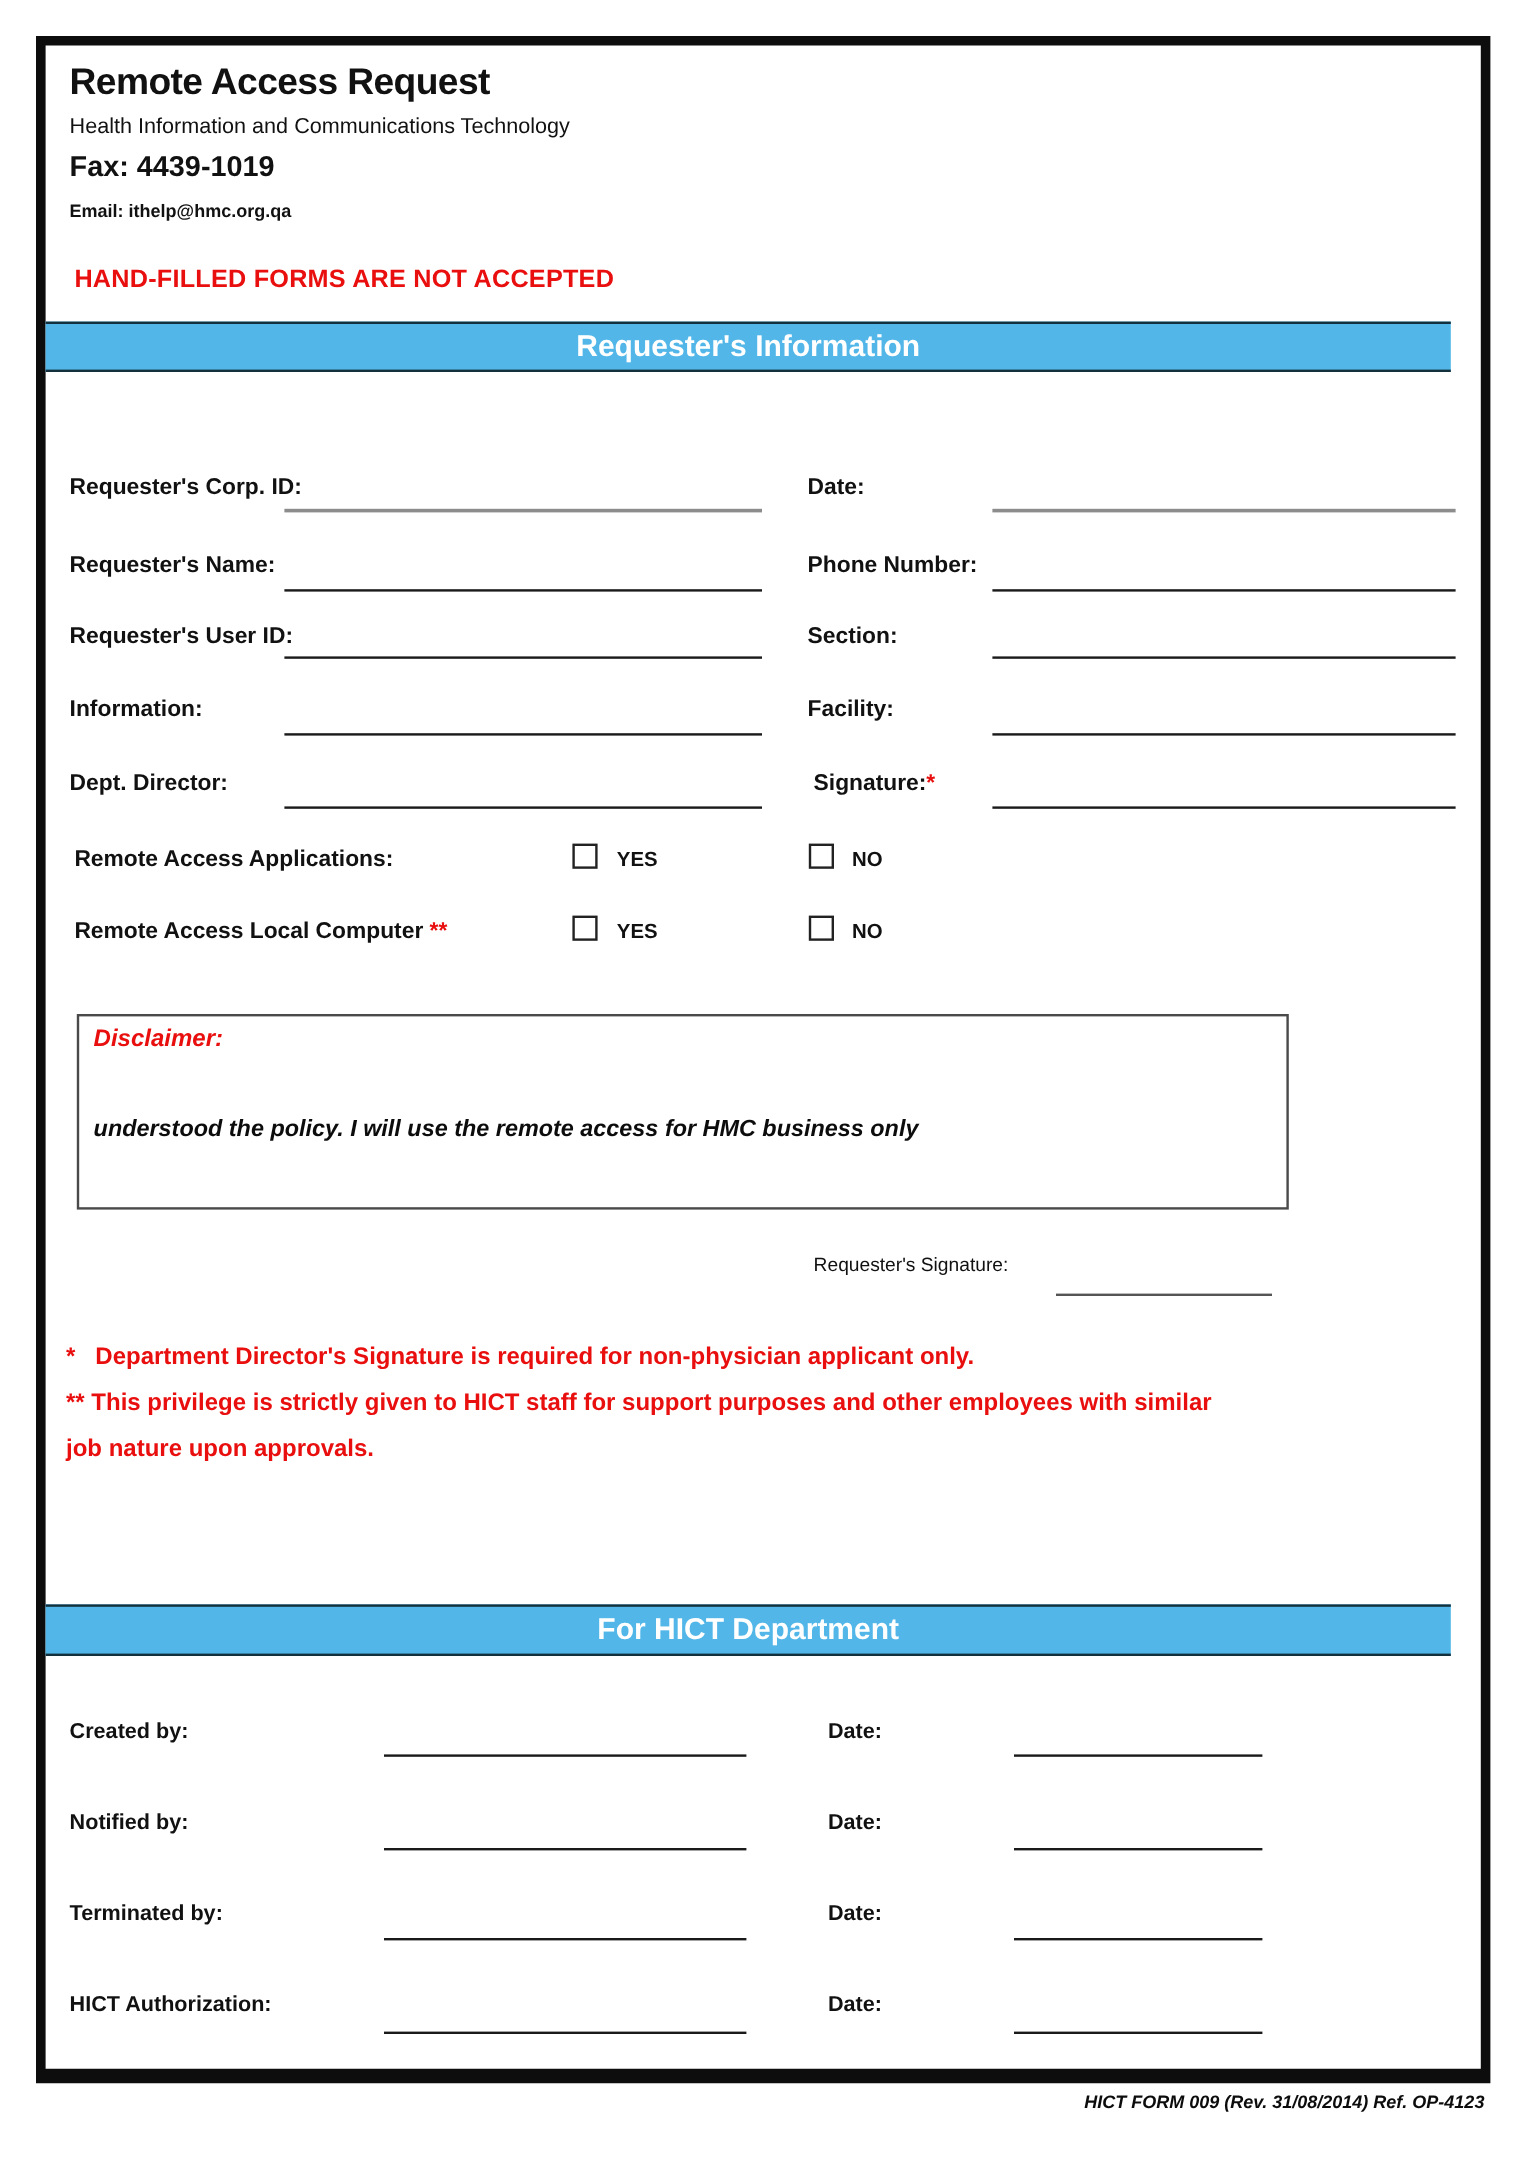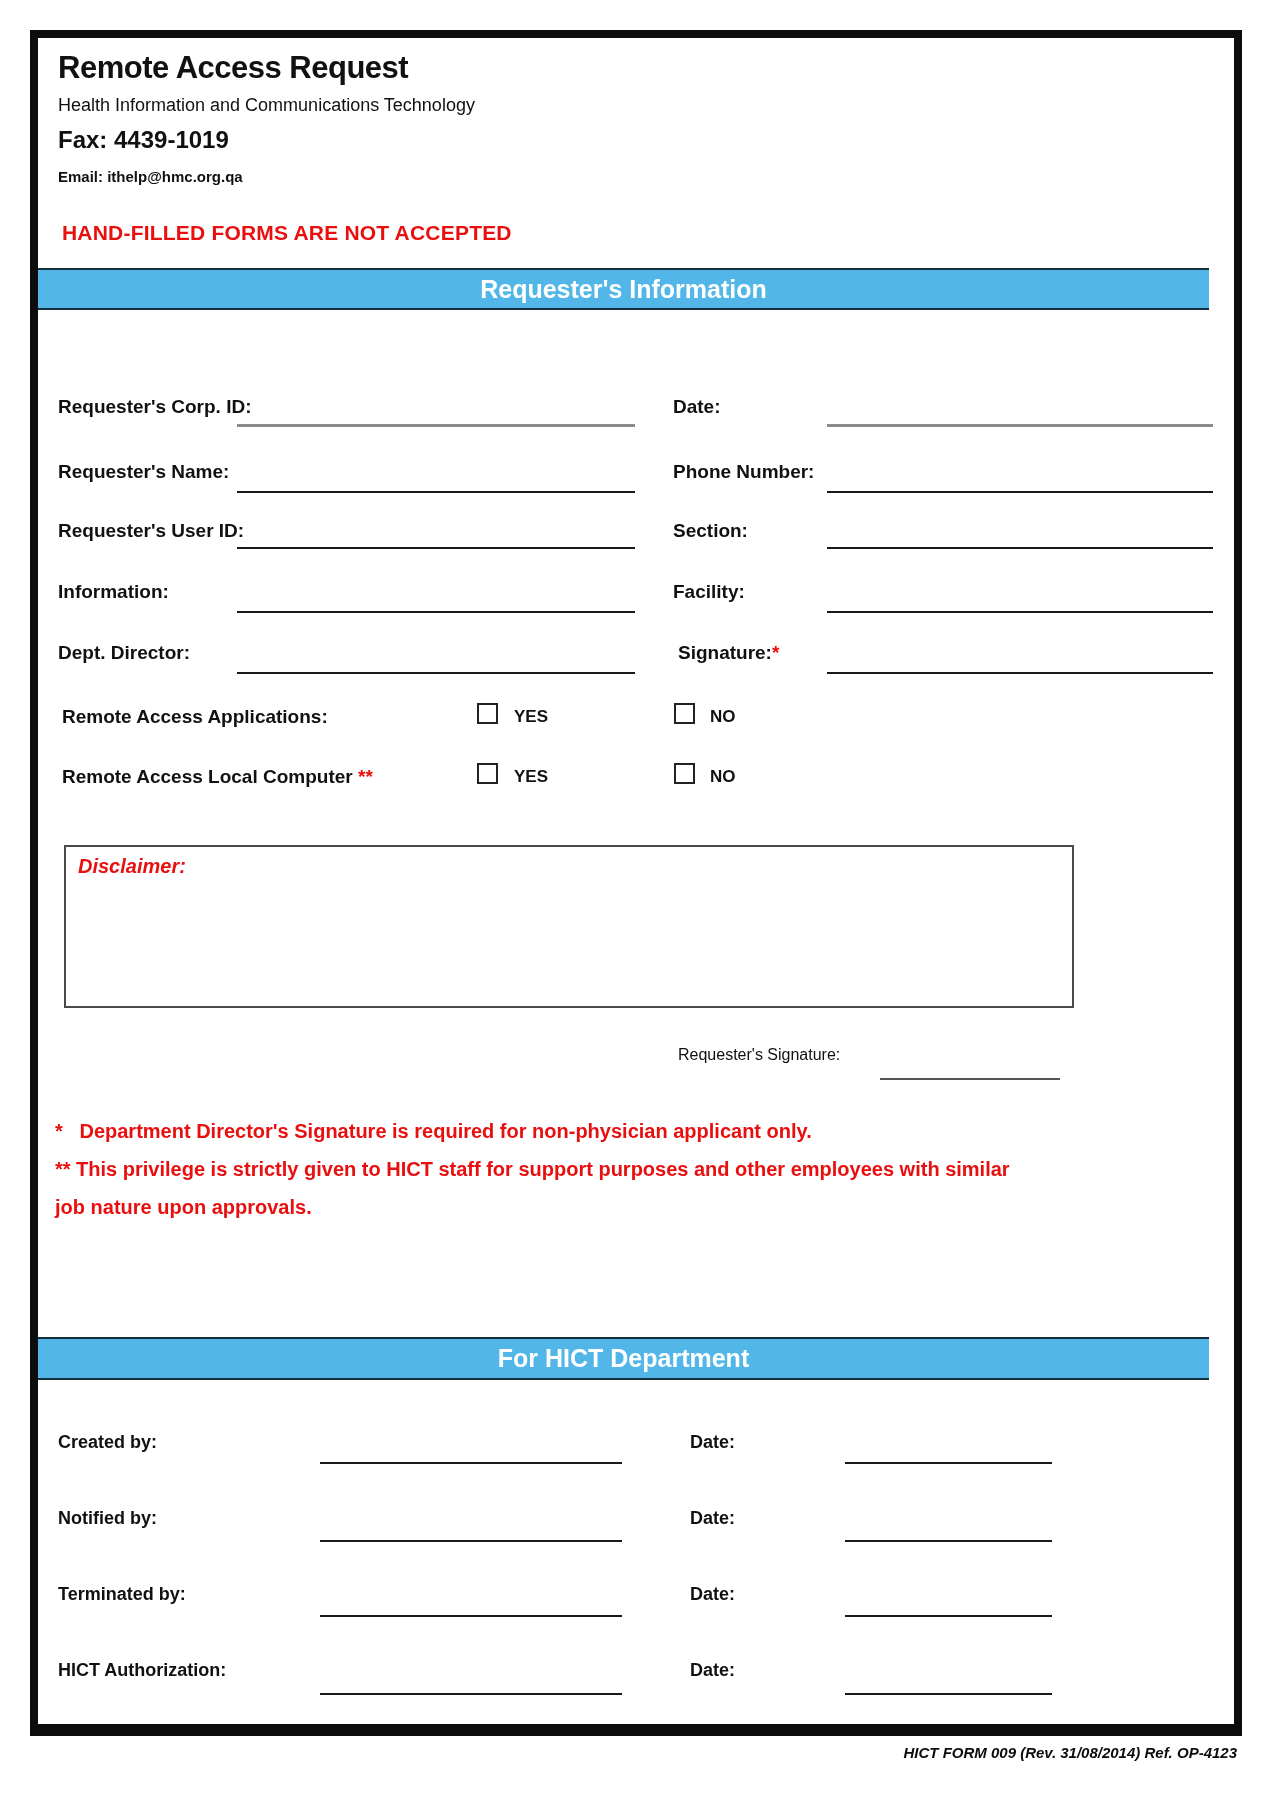--- a/index.html
+++ b/index.html
@@ -102,20 +102,21 @@
 <div class="abs lbl" style="left:62px;top:766px;">
   <span>Remote Access Local Computer </span><span class="red">**</span>
 </div>
 <div class="abs cb" style="left:477px;top:763px;"></div>
 <div class="abs cblbl" style="left:514px;top:767px;">YES</div>
 <div class="abs cb" style="left:674px;top:763px;"></div>
 <div class="abs cblbl" style="left:710px;top:767px;">NO</div>
 
 <div class="abs disclaimer-box">
   <div class="abs disc-title" style="left:12px;top:8px;">Disclaimer:</div>
+  <div class="abs disc-line" style="left:12px;top:83px;">understood the policy. I will use the remote access for HMC business only</div>
 </div>
 
 <div class="abs sig-lbl" style="left:678px;top:1046px;">Requester's Signature:</div>
 <div class="abs line mid" style="left:880px;top:1078px;width:180px;"></div>
 
 <div class="abs note-line" style="left:55px;top:1112px;">*   Department Director's Signature is required for non-physician applicant only.</div>
 <div class="abs note-line" style="left:55px;top:1150px;">** This privilege is strictly given to HICT staff for support purposes and other employees with similar</div>
 <div class="abs note-line" style="left:55px;top:1188px;">job nature upon approvals.</div>
 
 <div class="abs section-bar" style="top:1337px;height:43px;">

